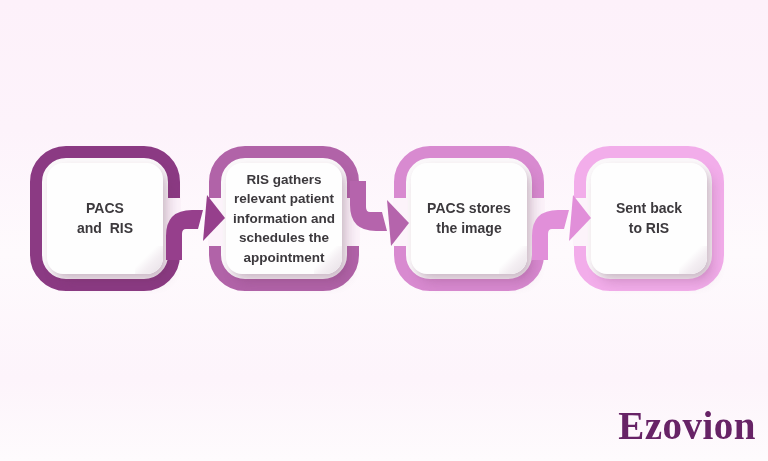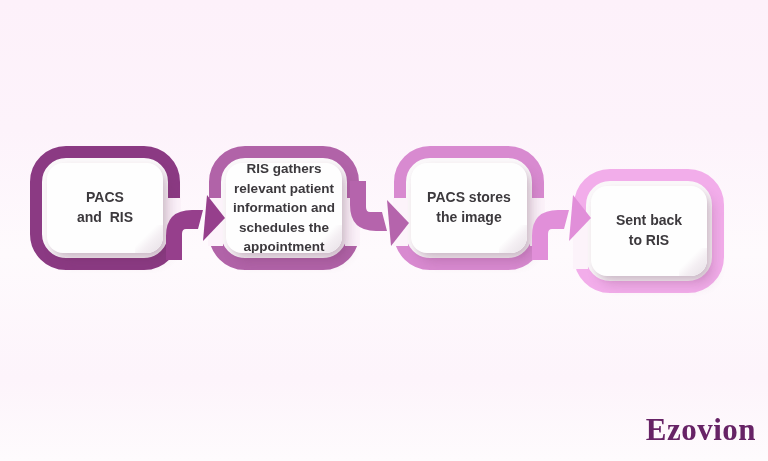--- a/index.html
+++ b/index.html
@@ -6,30 +6,30 @@
   .stage{
     position:relative;
     width:768px;height:461px;
     overflow:hidden;
     font-family:"Liberation Sans",sans-serif;
     background:linear-gradient(180deg,#fdf1fa 0%,#fdf3fb 28%,#fefafd 55%,#fdf4fb 82%,#fefbfd 100%);
   }
   
   .step-box{
     position:absolute;
-    top:146px;width:150px;height:124px;
+    top:146px;width:150px;height:145px;
     box-sizing:border-box;
     border:12px solid #999;
     border-radius:36px;
     background:#faf7f9;
   }
   .step-box.pos-0{left:30px;}
   .step-box.pos-1{left:209px;}
   .step-box.pos-2{left:394px;}
-  .step-box.pos-3{left:574px;margin-top:23px;}
+  .step-box.pos-3{left:574px;}
   .border-gap{
     position:absolute;
     width:15px;height:48px;top:40px;
     background:#fcf3fa;
   }
   .gap-left{left:-13px;}
   .gap-right{right:-13px;}
   .card{
     position:absolute;
     left:5px;top:5px;right:5px;bottom:5px;
@@ -65,21 +65,21 @@
   
   .logo{
     position:absolute;
     right:12px;bottom:16px;
     width:160px;
     text-align:right;
   }
   .logo-wordmark{
     font-family:"Liberation Serif",serif;
     font-weight:bold;
-    font-size:31px;line-height:1.0;
+    font-size:39px;line-height:1.0;
     letter-spacing:.5px;
   }
   .logo-tagline{
     font-family:"Liberation Serif",serif;
     font-weight:bold;font-style:italic;
     font-size:9.5px;line-height:1.2;
     margin-top:2px;
     padding-right:2px;
     letter-spacing:.2px;
   }

